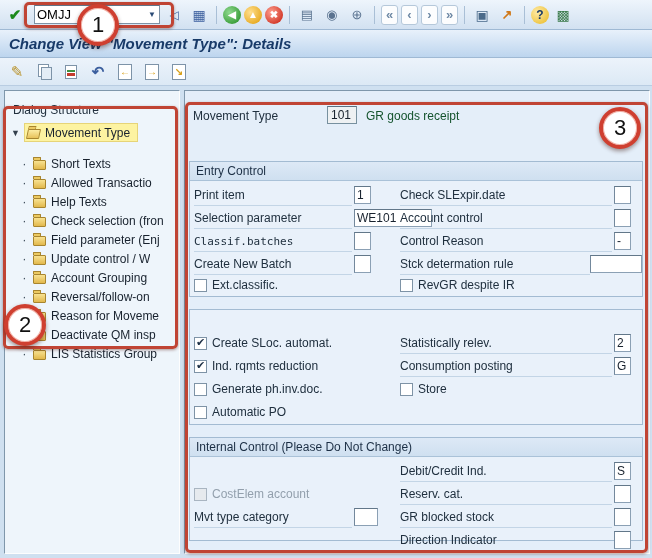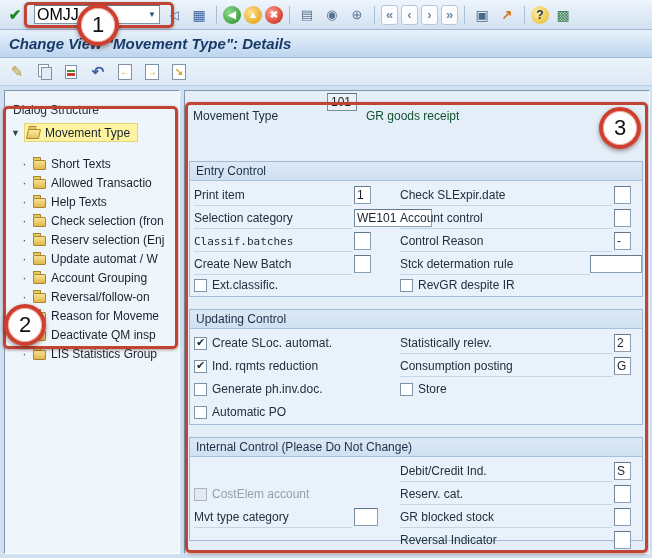--- a/index.html
+++ b/index.html
@@ -5,21 +5,21 @@
   *{margin:0;padding:0;box-sizing:border-box}
   html,body{width:652px;height:558px}
   body{font-family:"Liberation Sans",sans-serif;font-size:12px;color:#18222e;background:#fff;position:relative;overflow:hidden}
   .screen{position:absolute;inset:0;width:652px;height:558px;background:#d4e3f2}
 
   
   .top-toolbar{position:absolute;left:0;top:0;width:652px;height:30px;background:linear-gradient(#eef5fc,#d2e1f1);border-bottom:1px solid #9fb9d4;display:flex;align-items:center;gap:3px;padding:0 4px}
   .tbtn{width:22px;height:22px;display:inline-flex;align-items:center;justify-content:center;border-radius:3px;flex:none;cursor:default}
   .sep{width:1px;height:18px;background:#a9bfd6;margin:0 3px;flex:none}
   .cmd-field{width:126px;height:19px;background:#fff;border:1px solid #7e93a6;border-top-color:#5f7488;display:flex;align-items:center;padding:0 2px;margin-left:5px}
-  .cmd-input{flex:1;border:none;outline:none;font-family:"Liberation Sans",sans-serif;font-size:16px;width:100px;background:transparent}
+  .cmd-input{flex:1;border:none;outline:none;font-family:"Liberation Sans",sans-serif;font-size:13px;width:100px;background:transparent}
   .cmd-dd{font-size:8px;color:#2a4a75;flex:none;padding:0 1px}
   .ic-enter{color:#1c8a1c;font-size:15px;font-weight:bold}
   .ic-hide{color:#3c5f9e;font-size:12px}
   .ic-save{color:#3c5f9e;font-size:14px}
   .circ{width:18px;height:18px;border-radius:50%;color:#fff;font-size:10px;font-weight:bold}
   .c-green{background:radial-gradient(circle at 35% 35%,#8fd98f,#1e8a1e)}
   .c-amber{background:radial-gradient(circle at 35% 35%,#ffdf8f,#e09a00)}
   .c-red{background:radial-gradient(circle at 35% 35%,#ff9f8f,#c41808)}
   .c-help{width:18px;height:18px;border-radius:50%;background:radial-gradient(circle at 35% 35%,#ffeaa5,#e8b820);color:#1a3a66;font-weight:bold;font-size:12px}
   .ic-print,.ic-find,.ic-findnext{color:#5a7390;font-size:13px}
@@ -54,21 +54,21 @@
   .tree-arrow{font-size:9px;color:#33404d;margin-right:3px;width:10px}
   .tree-root-sel{display:flex;align-items:center;background:#fdf3a1;border:1px solid #e6d478;padding:0 7px 0 2px;height:19px;gap:5px;color:#18222e}
   .tree-item{position:absolute;left:16px;height:19px;display:flex;align-items:center;gap:5px;white-space:nowrap;max-width:158px;overflow:hidden}
   .bullet{color:#44525f;font-size:13px;width:7px;text-align:center;flex:none}
   .folder{position:relative;display:inline-block;width:13px;height:10px;background:linear-gradient(#f8e291,#e2b84c);border:1px solid #a8852e;border-radius:1px;margin-top:2px;flex:none}
   .folder::before{content:"";position:absolute;left:-1px;top:-4px;width:6px;height:2px;background:#ecca62;border:1px solid #a8852e;border-bottom:none;border-radius:1px 1px 0 0}
   .folder.open{transform:skewX(-12deg);background:linear-gradient(#fceca2,#e8c25a)}
 
   .details-panel{position:absolute;left:184px;top:4px;width:466px;height:464px;background:#e4eef9;border:1px solid;border-color:#7f97ab #fdfdfd #fdfdfd #7f97ab}
   .mvt-label{position:absolute;left:8px;top:18px;color:#20303f}
-  .mvt-field{position:absolute;left:142px;top:2px;width:30px;height:18px;background:#eef1f3;border:1px solid #77909f;border-top-color:#5a7182;display:flex;align-items:center;padding:8px 3px}
+  .mvt-field{position:absolute;left:142px;top:15px;width:30px;height:18px;background:#eef1f3;border:1px solid #77909f;border-top-color:#5a7182;display:flex;align-items:center;padding:8px 3px}
   .mvt-desc{position:absolute;left:181px;top:18px;color:#14532d}
 
   .group{position:absolute;left:4px;width:454px;background:#e9f1fa;border:1px solid #a3bbd2}
   .group-title{height:19px;background:linear-gradient(#dde9f6,#cfe0f0);border-bottom:1px solid #aac2d8;display:flex;align-items:center;padding:0 6px;color:#1c2f45}
   .frow{position:absolute;height:20px;border-bottom:1px solid #c3d5e6}
   .flabel{line-height:19px;color:#20303f;white-space:nowrap}
   .mono{font-family:"DejaVu Sans Mono",monospace;font-size:11px}
   .fbox{position:absolute;height:18px;background:#fff;border:1px solid #8ba0b4;border-top-color:#627789;border-left-color:#73889c;display:flex;align-items:center;padding:0 2px}
   .w1{width:17px}.w2{width:24px}.wsel{width:78px}.wstk{width:52px}
   .cbrow{position:absolute;display:flex;align-items:center;gap:5px;height:18px;white-space:nowrap}
@@ -173,26 +173,26 @@
           <span>Help Texts</span>
         </div>
       <div class="tree-item" style="top:120px">
           <span class="bullet">·</span>
           <span class="folder"></span>
           <span>Check selection (fron</span>
         </div>
       <div class="tree-item" style="top:139px">
           <span class="bullet">·</span>
           <span class="folder"></span>
-          <span>Reserv selection (Enj</span>
+          <span>Field parameter (Enj</span>
         </div>
       <div class="tree-item" style="top:158px">
           <span class="bullet">·</span>
           <span class="folder"></span>
-          <span>Update automat / W</span>
+          <span>Update control / W</span>
         </div>
       <div class="tree-item" style="top:177px">
           <span class="bullet">·</span>
           <span class="folder"></span>
           <span>Account Grouping</span>
         </div>
       <div class="tree-item" style="top:196px">
           <span class="bullet">·</span>
           <span class="folder"></span>
           <span>Reversal/follow-on</span>
@@ -216,21 +216,21 @@
 
     <div class="details-panel">
       <span class="mvt-label">Movement Type</span>
       <span class="mvt-field">101</span>
       <span class="mvt-desc">GR goods receipt</span>
 
       <div class="group" style="top:70px;height:136px">
         <div class="group-title">Entry Control</div>
         <div class="frow" style="left:4px;top:24px;width:158px"><span class="flabel">Print item</span></div>
         <span class="fbox w1" style="left:164px;top:24px">1</span>
-        <div class="frow" style="left:4px;top:47px;width:158px"><span class="flabel">Selection category</span></div>
+        <div class="frow" style="left:4px;top:47px;width:158px"><span class="flabel">Selection parameter</span></div>
         <span class="fbox wsel" style="left:164px;top:47px">WE101</span>
         <div class="frow" style="left:4px;top:70px;width:158px"><span class="flabel mono">Classif.batches</span></div>
         <span class="fbox w1" style="left:164px;top:70px"></span>
         <div class="frow" style="left:4px;top:93px;width:158px"><span class="flabel">Create New Batch</span></div>
         <span class="fbox w1" style="left:164px;top:93px"></span>
         <label class="cbrow" style="left:4px;top:114px">
           <span class="cb"></span>
           <span class="cblabel">Ext.classific.</span>
         </label>
         <div class="frow" style="left:210px;top:24px;width:212px"><span class="flabel">Check SLExpir.date</span></div>
@@ -241,21 +241,20 @@
         <span class="fbox w1" style="left:424px;top:70px">-</span>
         <div class="frow" style="left:210px;top:93px;width:190px"><span class="flabel">Stck determation rule</span></div>
         <span class="fbox wstk" style="left:400px;top:93px"></span>
         <label class="cbrow" style="left:210px;top:114px">
           <span class="cb"></span>
           <span class="cblabel">RevGR despite IR</span>
         </label>
       </div>
 
       <div class="group" style="top:218px;height:116px">
-        <div class="group-title">Updating Control</div>
         <label class="cbrow" style="left:4px;top:24px">
           <span class="cb checked"></span>
           <span class="cblabel">Create SLoc. automat.</span>
         </label>
         <label class="cbrow" style="left:4px;top:70px">
           <span class="cb"></span>
           <span class="cblabel">Generate ph.inv.doc.</span>
         </label>
         <label class="cbrow" style="left:4px;top:47px">
           <span class="cb checked"></span>
@@ -282,21 +281,21 @@
           <span class="cblabel">CostElem account</span>
         </label>
         <div class="frow" style="left:4px;top:70px;width:158px"><span class="flabel">Mvt type category</span></div>
         <span class="fbox w2" style="left:164px;top:70px"></span>
         <div class="frow" style="left:210px;top:24px;width:212px"><span class="flabel">Debit/Credit Ind.</span></div>
         <span class="fbox w1" style="left:424px;top:24px">S</span>
         <div class="frow" style="left:210px;top:47px;width:212px"><span class="flabel">Reserv. cat.</span></div>
         <span class="fbox w1" style="left:424px;top:47px"></span>
         <div class="frow" style="left:210px;top:70px;width:212px"><span class="flabel">GR blocked stock</span></div>
         <span class="fbox w1" style="left:424px;top:70px"></span>
-        <div class="frow" style="left:210px;top:93px;width:212px"><span class="flabel">Reversal Indicator</span></div>
+        <div class="frow" style="left:210px;top:93px;width:212px"><span class="flabel">Direction Indicator</span></div>
         <span class="fbox w1" style="left:424px;top:93px"></span>
       </div>
     </div>
   </div>
 
   <div class="ann ann-cmd"></div>
   <div class="ann ann-tree"></div>
   <div class="ann ann-panel"></div>
   <div class="callout callout-1">1</div>
   <div class="callout callout-2">2</div>

